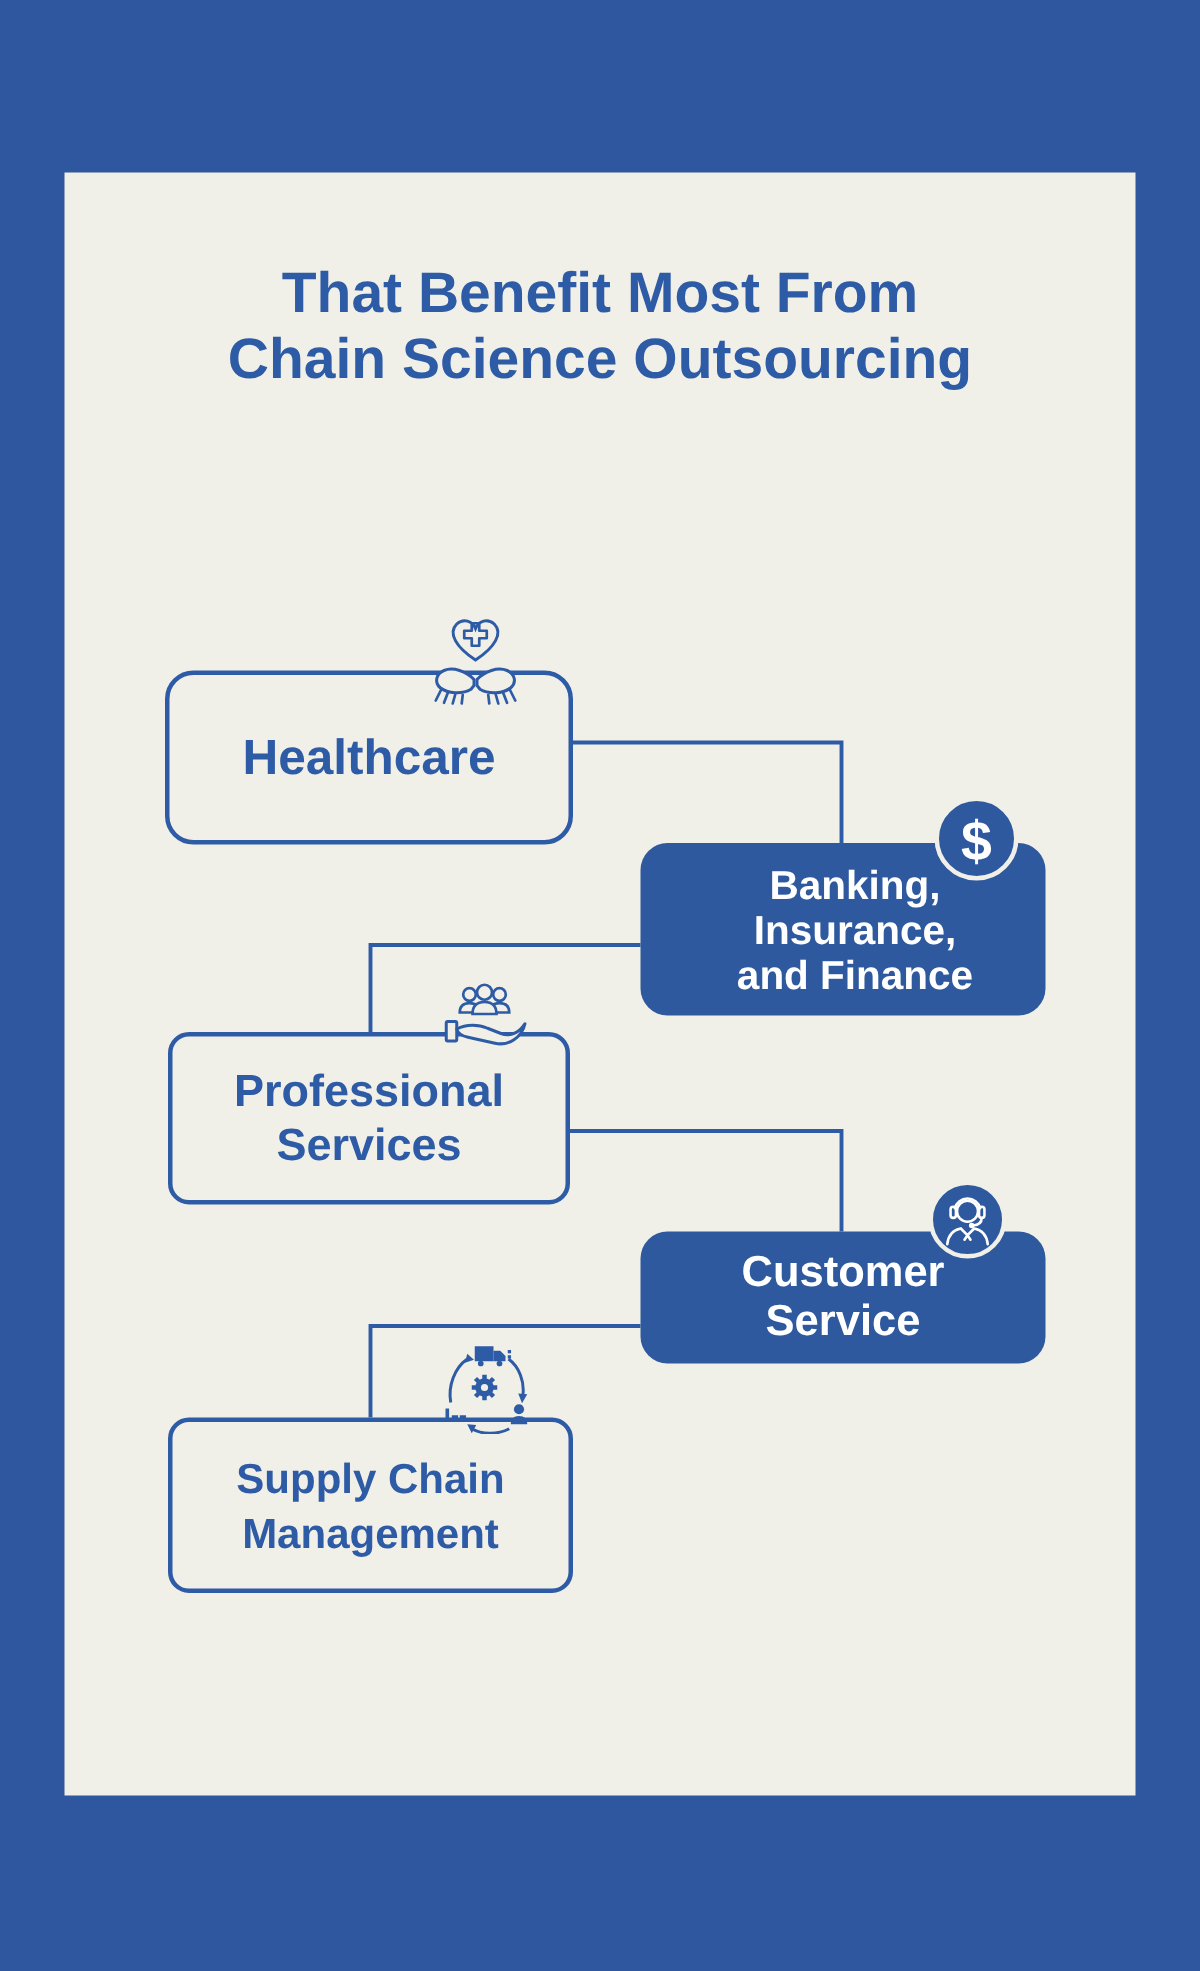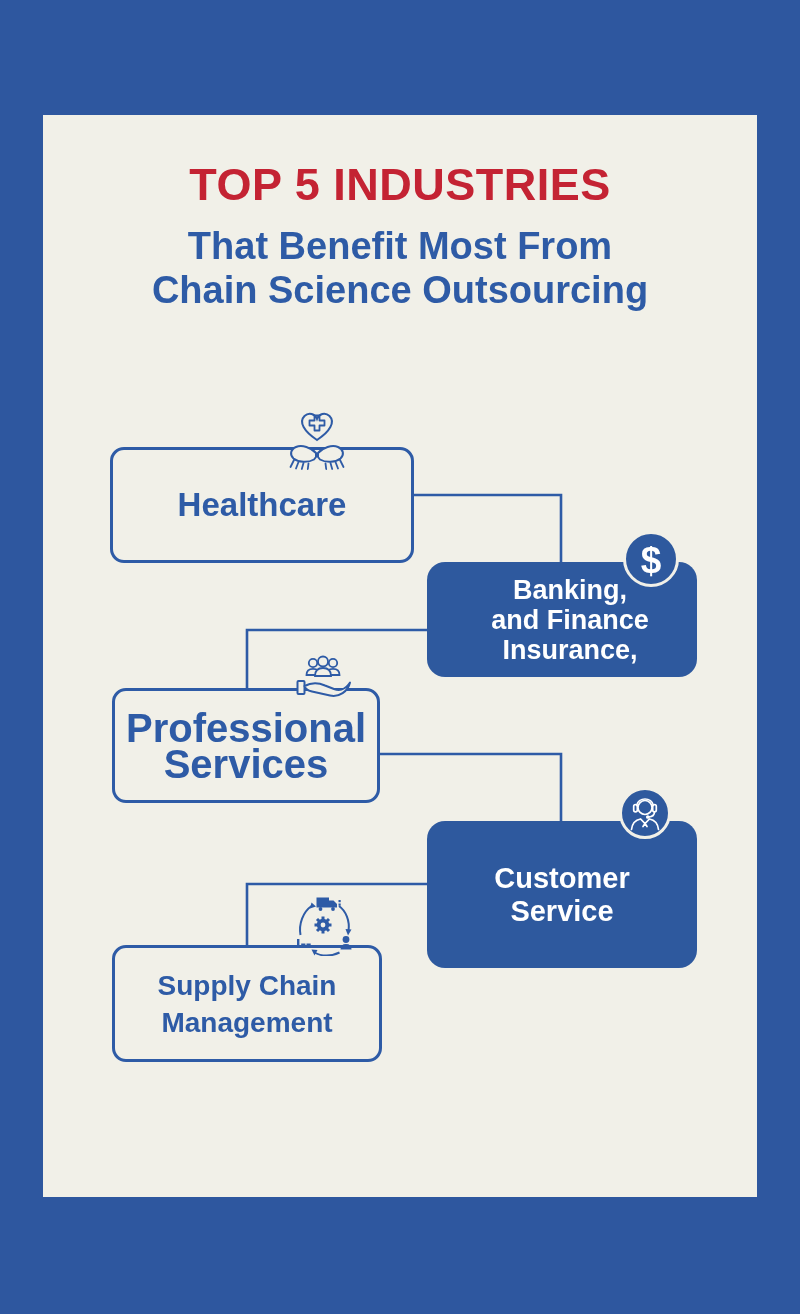--- a/index.html
+++ b/index.html
@@ -27,41 +27,40 @@
     position:absolute;z-index:2;display:flex;align-items:center;justify-content:center;
     text-align:center;box-sizing:border-box;
   }
   .box.outlined{
     background:#f1f0e8;border:3px solid #2e5ba6;border-radius:14px;color:#2e5ba6;
   }
   .box.filled{
     background:#2e599e;border-radius:18px;color:#ffffff;
   }
   .box-label{font-weight:700;}
-  #box-healthcare{left:110px;top:447px;width:304px;height:116px;}
+  #box-healthcare{left:110px;top:447px;width:272px;height:116px;border-radius:19px;}
   #box-healthcare .box-label{font-size:33px;}
   #box-banking{left:427px;top:562px;width:270px;height:115px;padding-left:16px;}
   #box-banking .box-label{font-size:27px;line-height:30px;}
   #box-professional{left:112px;top:688px;width:268px;height:115px;}
-  #box-professional .box-label{font-size:40px;line-height:36px;}
-  #box-customer{left:427px;top:821px;width:270px;height:147px;}
+  #box-professional .box-label{font-size:30px;line-height:36px;}
+  #box-customer{left:427px;top:821px;width:270px;height:88px;}
   #box-customer .box-label{font-size:29px;line-height:33px;}
   #box-supply{left:112px;top:945px;width:270px;height:117px;}
   #box-supply .box-label{font-size:28px;line-height:37px;}
   .icon-svg{position:absolute;z-index:3;}
 </style>
 </head>
 <body>
 
 <div class="page">
 
   <div class="panel"></div>
 
   <div class="header">
-    <h1 class="title">TOP 5 INDUSTRIES</h1>
     <div class="subtitle">
       <div>That Benefit Most From</div>
       <div>Chain Science Outsourcing</div>
     </div>
   </div>
 
   <svg class="connectors" width="800" height="1314" viewBox="0 0 800 1314">
     <path d="M382 495 H561 V562" fill="none" stroke="#2e5ba6" stroke-width="2.6"></path>
     <path d="M427 630 H247 V688" fill="none" stroke="#2e5ba6" stroke-width="2.6"></path>
     <path d="M380 754 H561 V821" fill="none" stroke="#2e5ba6" stroke-width="2.6"></path>
@@ -70,22 +69,22 @@
 
   <div class="box outlined" id="box-healthcare">
     <div class="box-label">
       <div>Healthcare</div>
     </div>
   </div>
 
   <div class="box filled" id="box-banking">
     <div class="box-label">
       <div>Banking,</div>
+      <div>Insurance,</div>
       <div>and Finance</div>
-      <div>Insurance,</div>
     </div>
   </div>
 
   <div class="box outlined" id="box-professional">
     <div class="box-label">
       <div>Professional</div>
       <div>Services</div>
     </div>
   </div>
 

